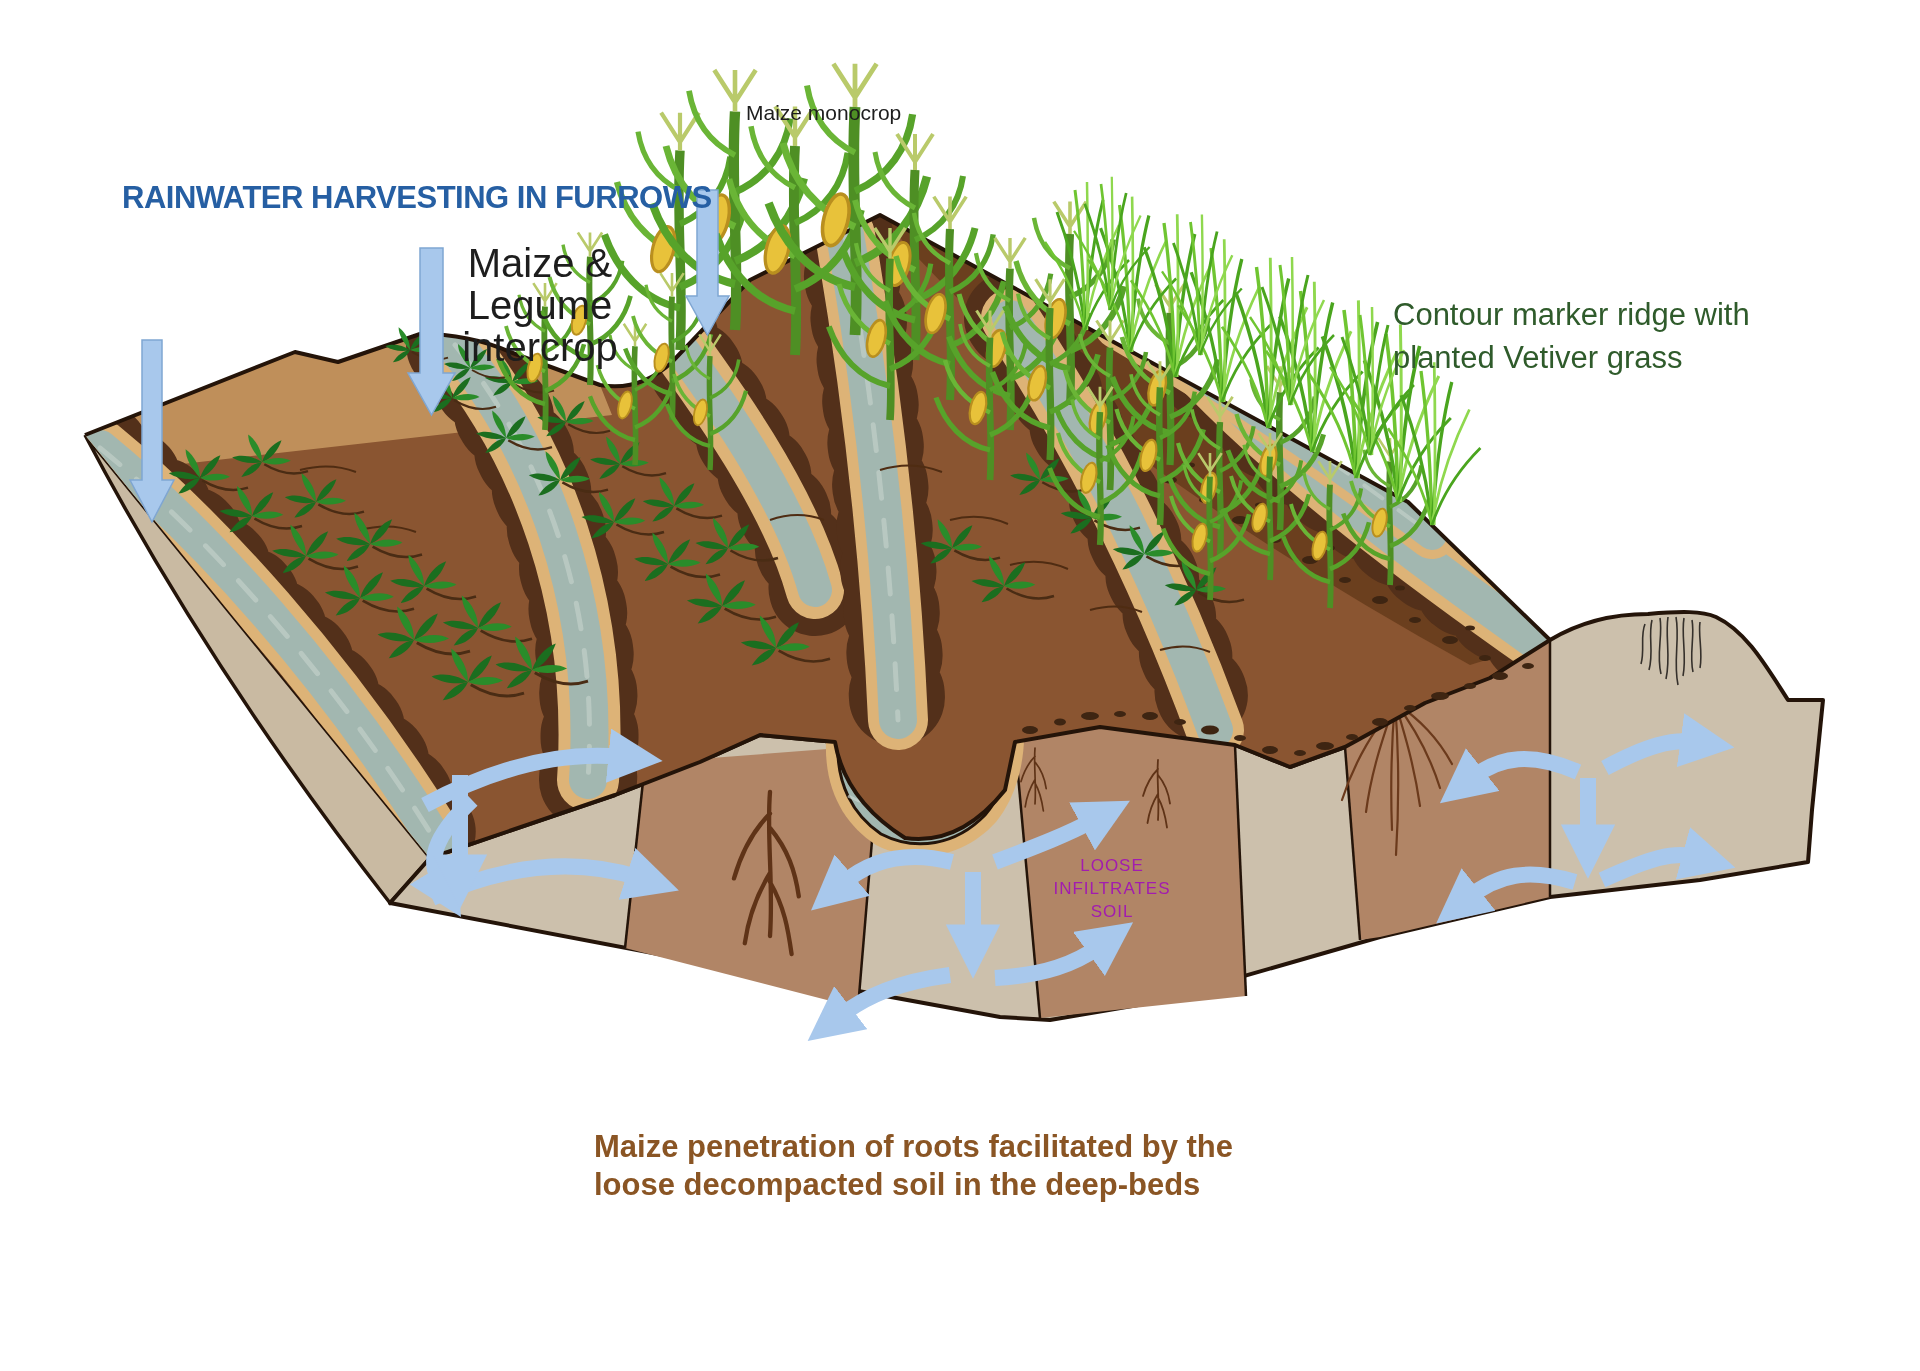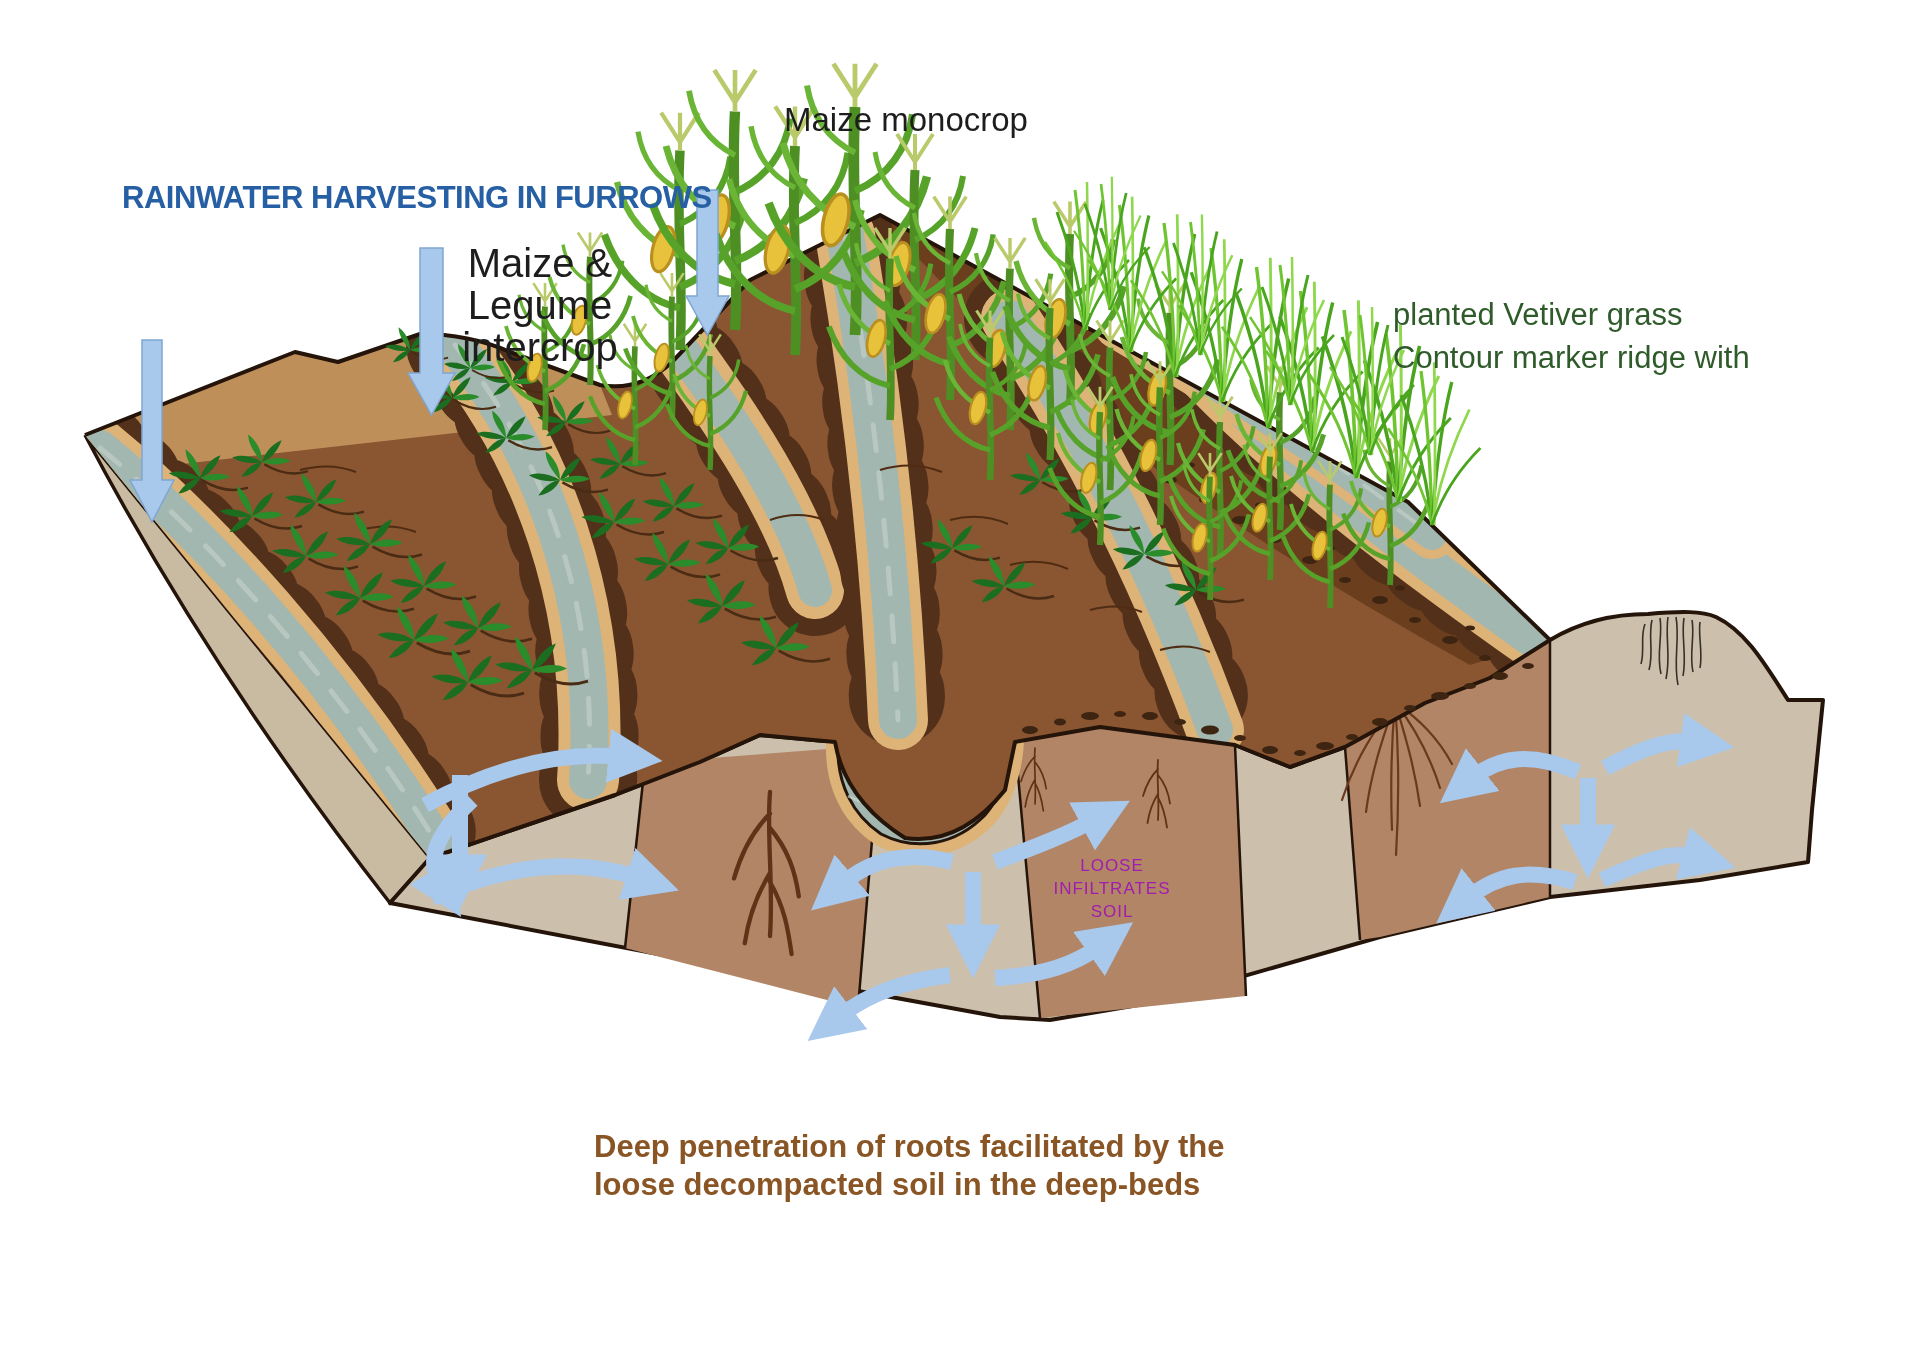--- a/index.html
+++ b/index.html
@@ -1,20 +1,20 @@
 <!DOCTYPE html>
 <html><head>
 <meta charset="utf-8">
 <style>
   html,body{margin:0;padding:0;background:#ffffff;}
   body{font-family:"Liberation Sans","DejaVu Sans",sans-serif;}
   .stage{position:relative;width:1920px;height:1371px;background:#ffffff;overflow:hidden;}
   .stage svg{position:absolute;left:0;top:0;}
   .lbl{position:absolute;color:#1d1d1d;white-space:nowrap;}
-  .lbl-maize-mono{left:784px;top:101px;font-size:33px;}
+  .lbl-maize-mono{left:746px;top:101px;font-size:21px;}
   .lbl-rainwater{left:122px;top:180px;font-size:31px;font-weight:bold;color:#265fa3;letter-spacing:-0.5px;}
   .lbl-intercrop{left:458px;top:242px;width:164px;font-size:40px;line-height:42px;text-align:center;}
   .lbl-legumes{left:178px;top:342px;font-size:31px;line-height:42px;}
   .lbl-contour{left:1393px;top:293px;font-size:31px;line-height:43px;color:#2f5b2b;}
   .lbl-loose{left:1022px;top:854px;width:180px;font-size:17px;line-height:23px;text-align:center;color:#a21caf;letter-spacing:1px;}
   .lbl-water{left:1001px;top:1028px;font-size:30px;font-weight:bold;color:#265fa3;}
   .lbl-deep{left:594px;top:1128px;font-size:31px;line-height:38px;font-weight:bold;color:#8a5524;}
 </style>
 </head>
 <body>
@@ -328,29 +328,29 @@
 <div class="lbl lbl-rainwater">RAINWATER HARVESTING IN FURROWS</div>
 
 <div class="lbl lbl-intercrop">
   <div>Maize &amp;</div>
   <div>Legume</div>
   <div>intercrop</div>
 </div>
 
 
 <div class="lbl lbl-contour">
+  <div>Contour marker ridge with</div>
   <div>planted Vetiver grass</div>
-  <div>Contour marker ridge with</div>
 </div>
 
 <div class="lbl lbl-loose">
   <div>LOOSE</div>
   <div>INFILTRATES</div>
   <div>SOIL</div>
 </div>
 
 
 <div class="lbl lbl-deep">
-  <div>Deep penetration of roots facilitated by the</div>
+  <div>Maize penetration of roots facilitated by the</div>
   <div>loose decompacted soil in the deep-beds</div>
 </div>
 
 </div>
 
 </body></html>

